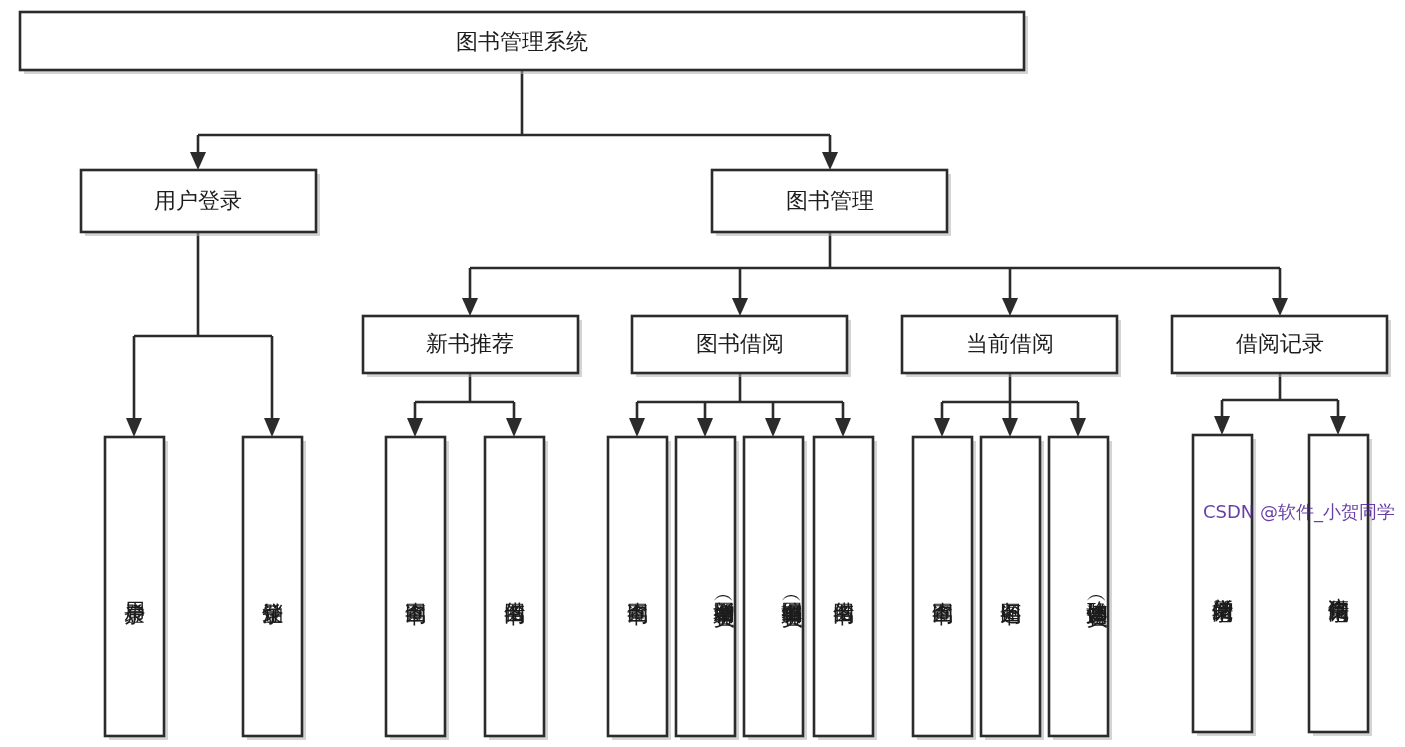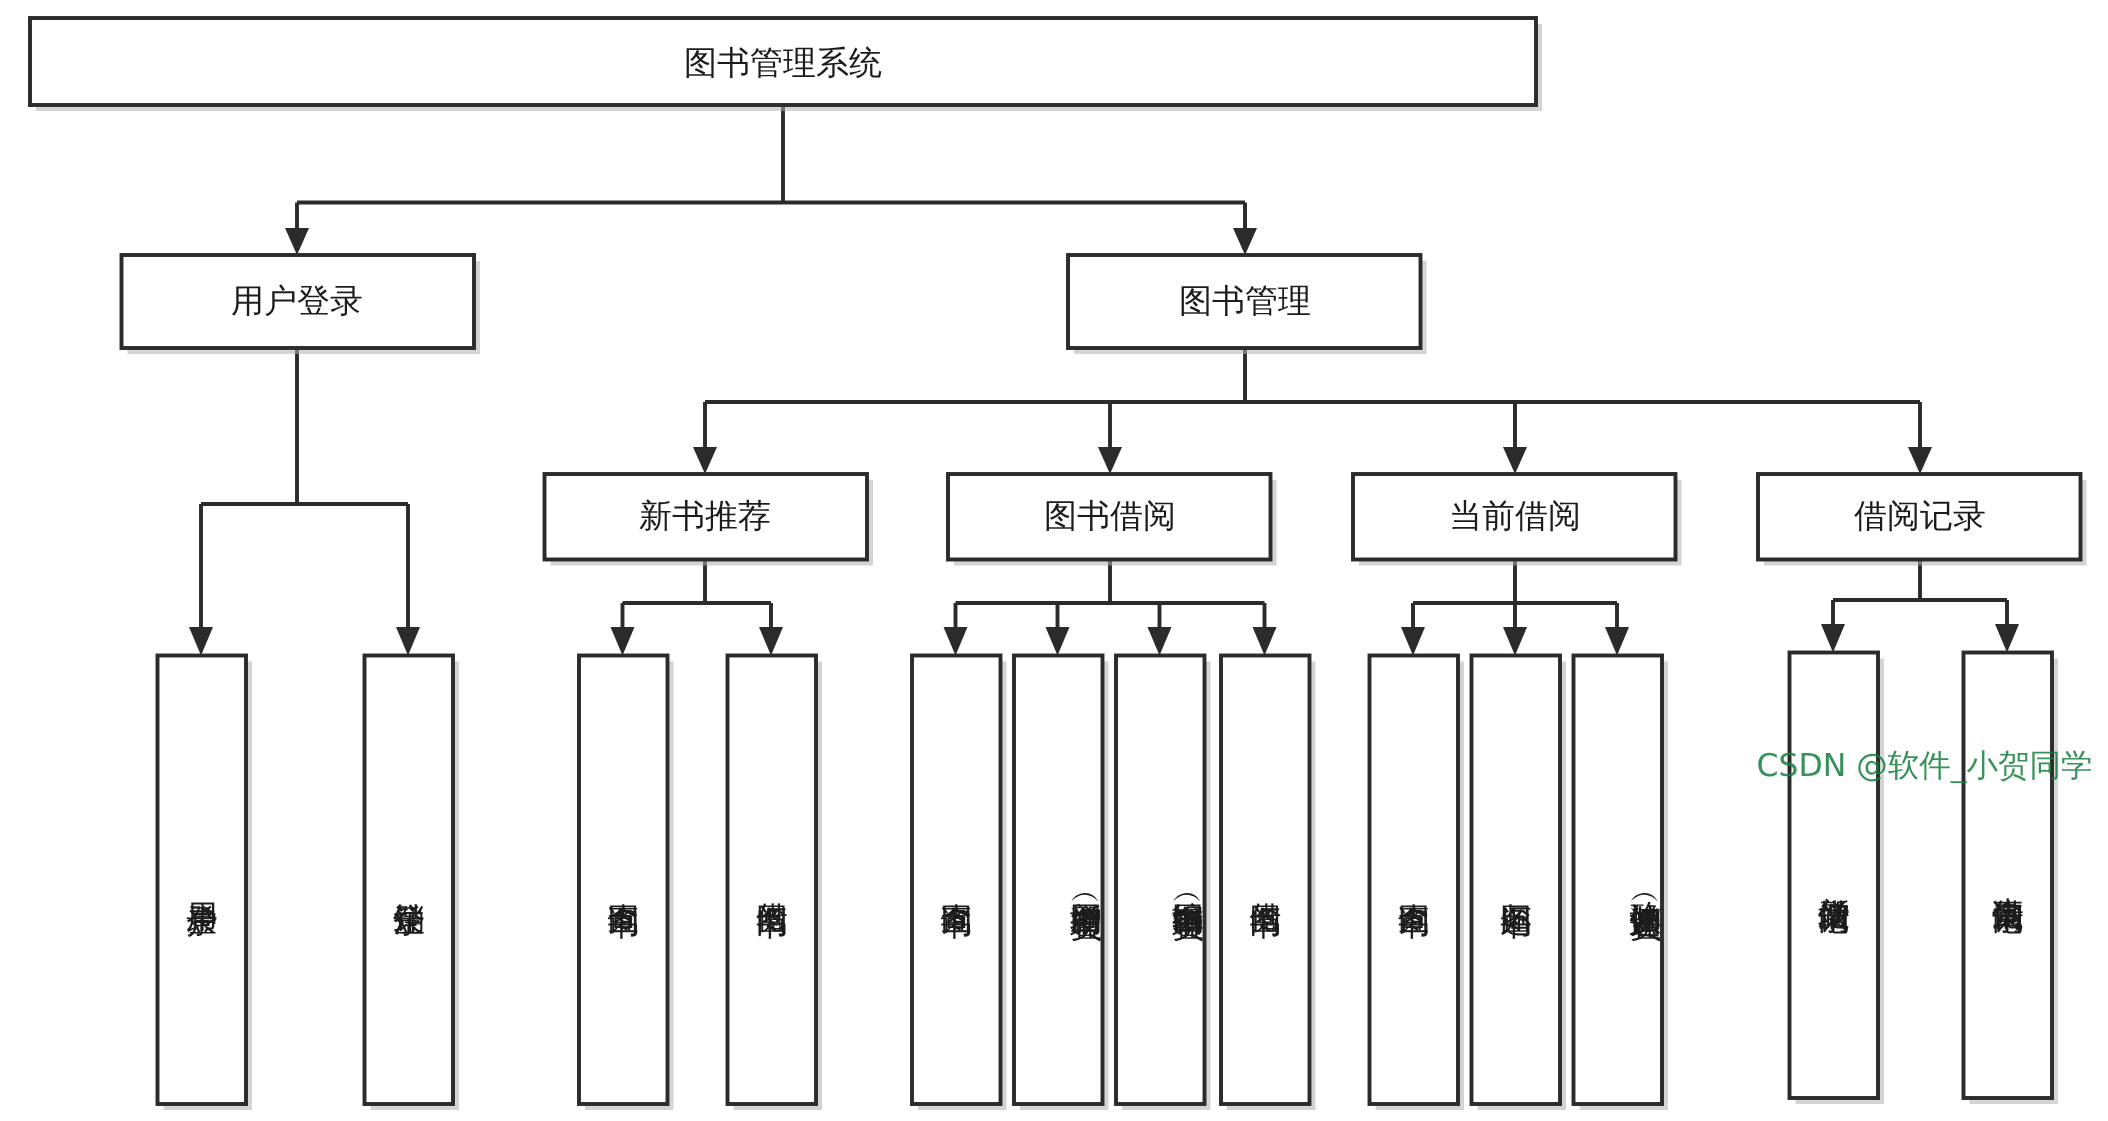--- a/index.html
+++ b/index.html
@@ -67,22 +67,22 @@
     color: #1c1c1c;
     letter-spacing: 1px;
     white-space: nowrap;
     pointer-events: none;
   }
   .watermark {
     position: absolute;
     right: 10px;
     bottom: 4px;
     font-family: "DejaVu Sans", "Liberation Sans", sans-serif;
-    font-size: 21px;
-    color: #15803d;
+    font-size: 18px;
+    color: #4c1d95;
     opacity: 0.85;
     white-space: nowrap;
     user-select: none;
     text-align: center;
   }
 </style>
 </head>
 <body>
 
 <div id="diagram-root">

